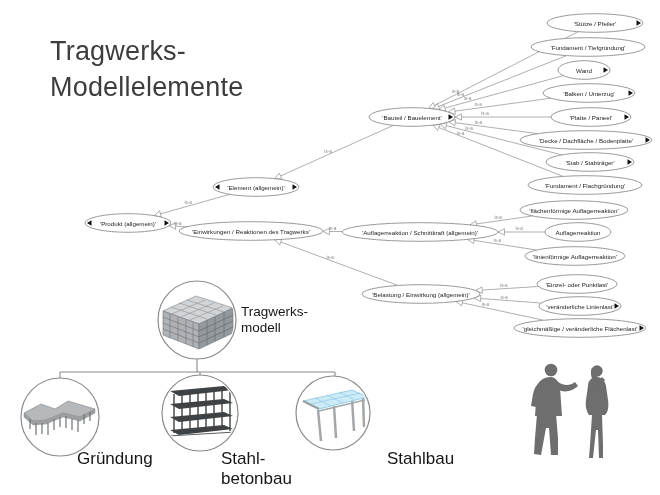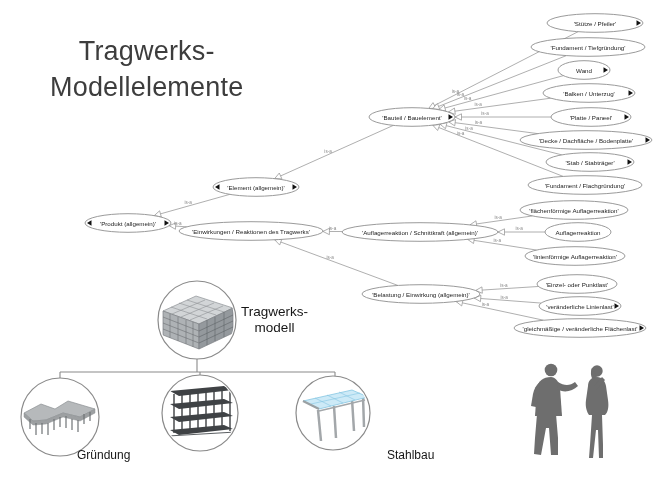--- a/index.html
+++ b/index.html
@@ -1,20 +1,20 @@
 <!DOCTYPE html>
 <html><head>
 <meta charset="utf-8">
 <style>
   html,body{margin:0;padding:0;background:#fff;}
   body{width:660px;height:495px;overflow:hidden;font-family:"Liberation Sans",sans-serif;}
-  .slide{position:relative;width:660px;height:495px;background:#ffffff;text-align:center;}
+  .slide{position:relative;width:660px;height:495px;background:#ffffff;}
   .title{position:absolute;left:50px;top:34px;margin:0;font-size:27px;font-weight:400;
          color:#3d3d3d;line-height:1.32;white-space:pre-line;letter-spacing:.2px;}
-  .lbl{position:absolute;font-size:12px;color:#161616;line-height:1.15;white-space:pre-line;}
+  .lbl{position:absolute;font-size:17px;color:#161616;line-height:1.15;white-space:pre-line;}
   .lbl-root{left:241px;top:304px;font-size:13.5px;}
   .lbl-c0{left:77px;top:449px;}
   .lbl-c1{left:221px;top:449px;}
   .lbl-c2{left:351px;top:449px;margin-left:36px;}
   svg.canvas{position:absolute;left:0;top:0;}
   svg text{font-family:"Liberation Sans",sans-serif;}
 </style>
 </head>
 <body>
 
@@ -285,15 +285,17 @@
           <ellipse cx="580" cy="328" rx="66" ry="9.3" fill="#fff" stroke="#8f8f8f" stroke-width="0.9"></ellipse>
           <text x="580" y="328.5" font-size="6.2" text-anchor="middle" dominant-baseline="central" fill="#1c1c1c">'gleichmäßige / veränderliche Flächenlast'</text>
           <polygon points="644,328 639.5,325.2 639.5,330.8" fill="#111"></polygon>
         </g>
       </g>
   </svg>
 
   <div class="lbl lbl-root">Tragwerks-
 modell</div>
   <div class="lbl lbl-c0">Gründung</div>
+  <div class="lbl lbl-c1">Stahl-
+betonbau</div>
   <div class="lbl lbl-c2">Stahlbau</div>
 
 </div>
 
 </body></html>

